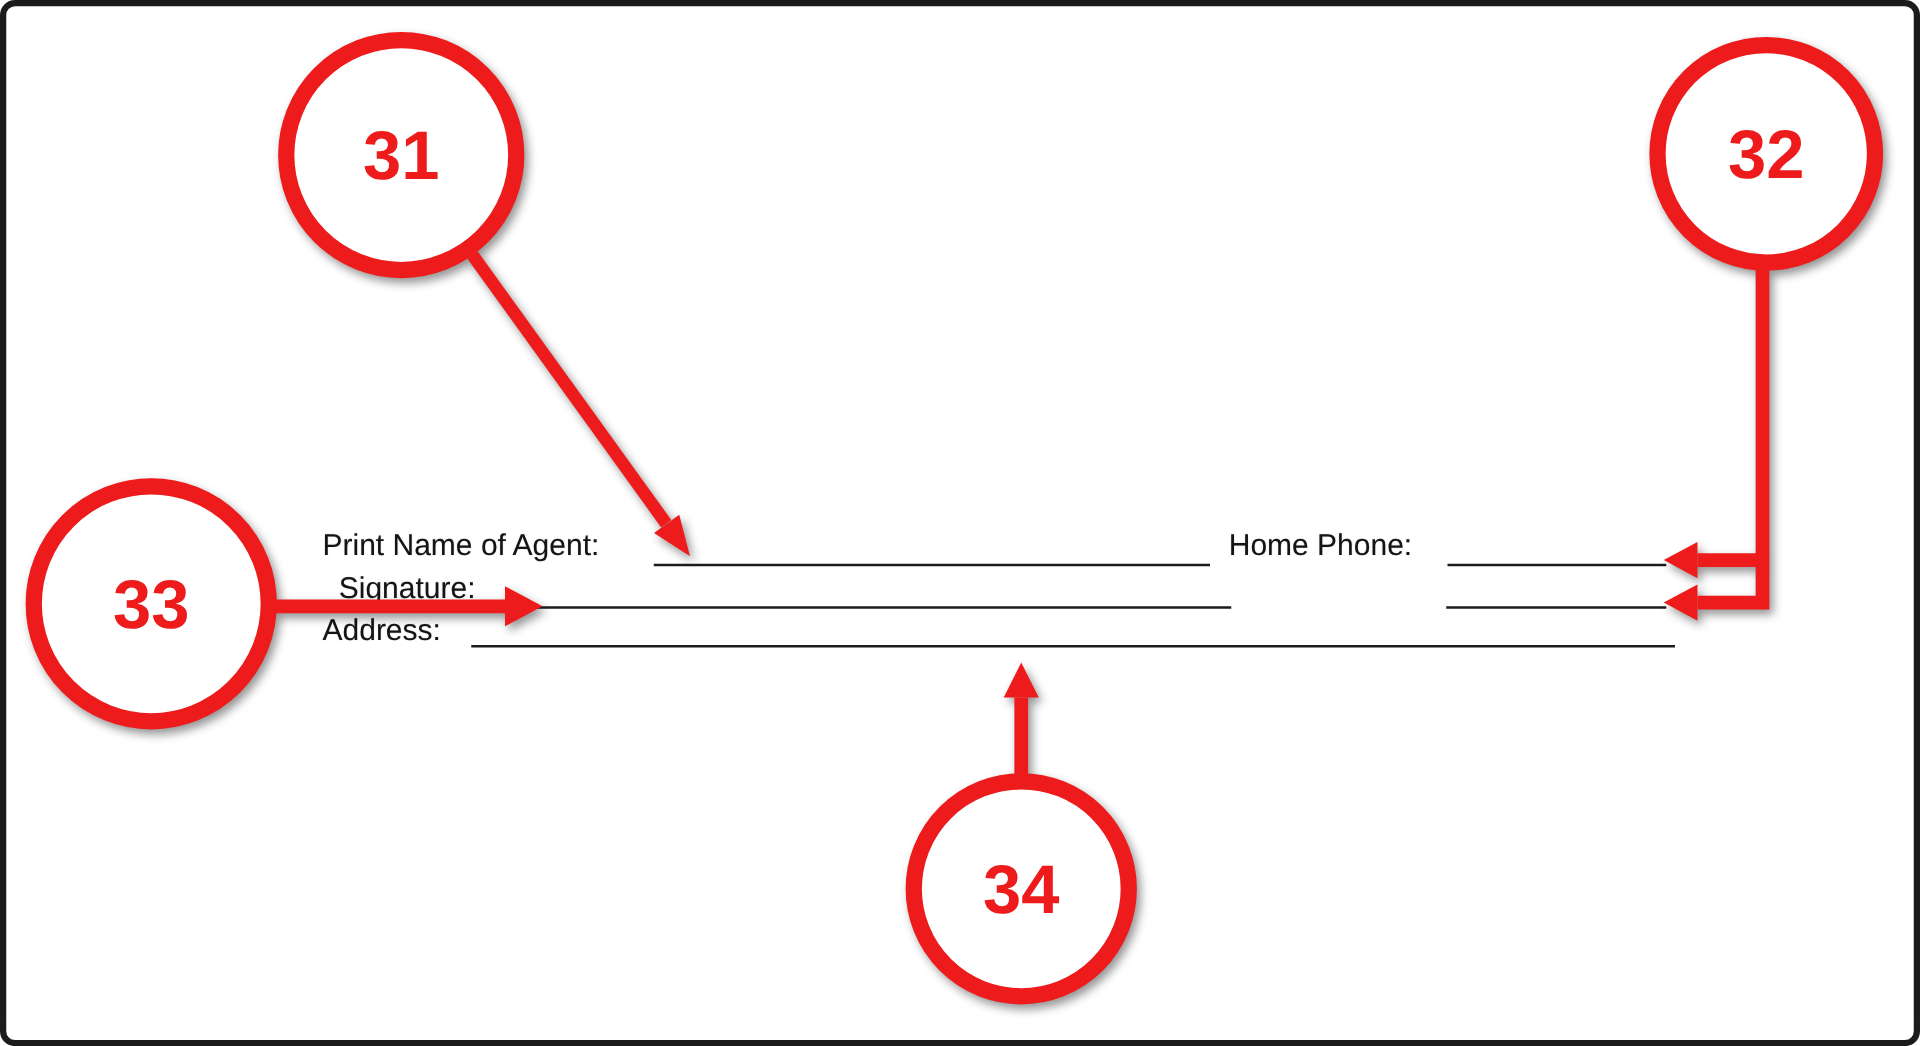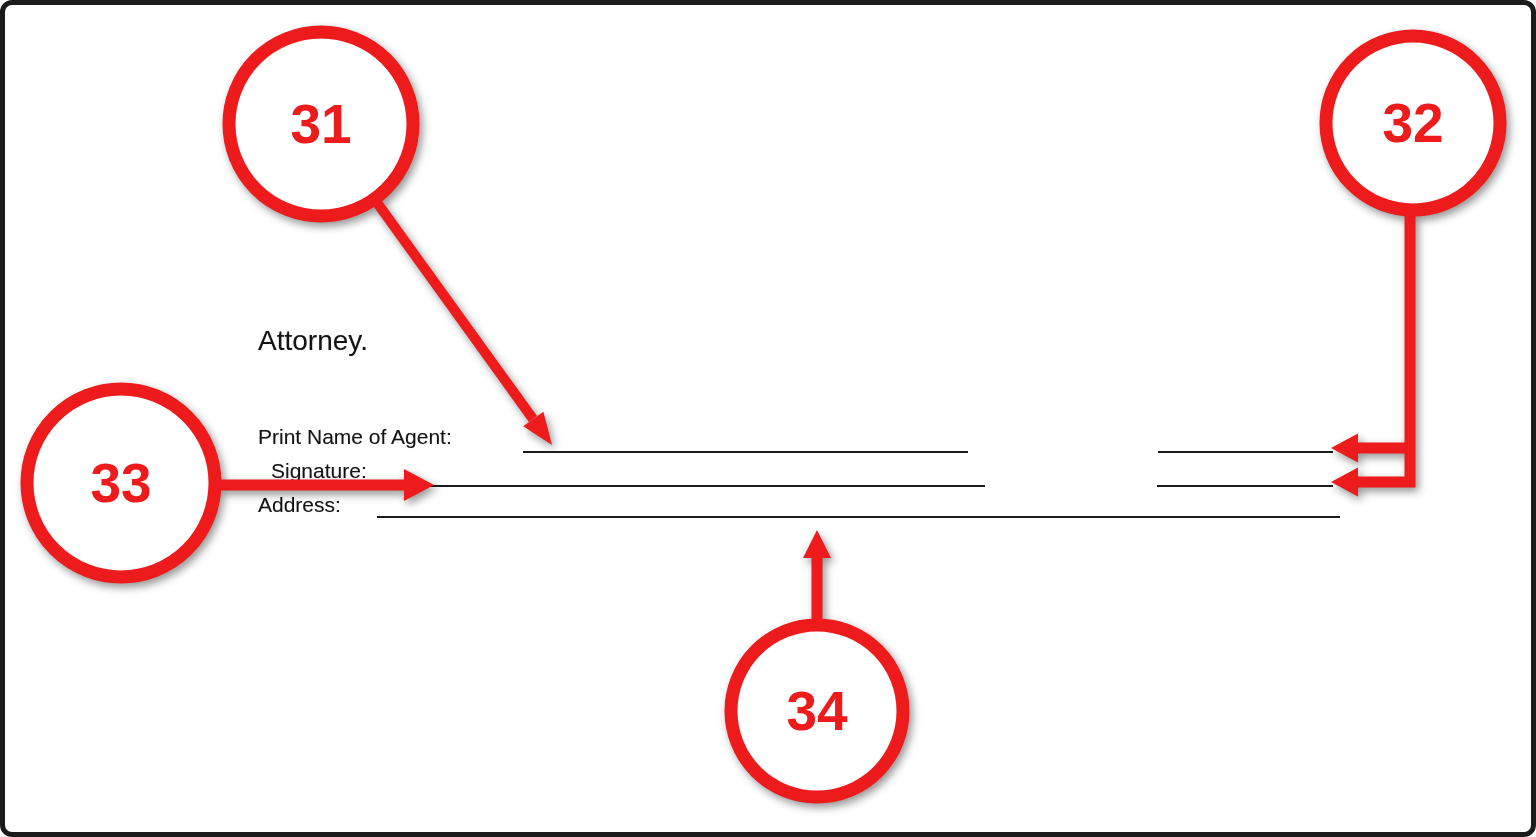--- a/index.html
+++ b/index.html
@@ -7,21 +7,21 @@
   .frame {
     position: relative;
     width: 1526px; height: 827px;
     border: 5px solid #1b1b1b;
     border-radius: 12px;
     background: #ffffff;
     overflow: hidden;
     font-family: "Liberation Sans", sans-serif;
     color: var(--ink);
   }
-  .doc-text { position:absolute; white-space:nowrap; font-size:21px; line-height:34px; color:var(--ink); text-shadow: 0 0 1px rgba(0,0,0,.28); }
+  .doc-text { position:absolute; white-space:nowrap; font-size:24px; line-height:34px; color:var(--ink); text-shadow: 0 0 1px rgba(0,0,0,.28); }
   .title {
     position:absolute; left:253px; top:251px; width:1082px;
     text-align:center; font-size:28px; font-weight:bold; line-height:34px;
     white-space:nowrap; text-shadow: 0 0 1px rgba(0,0,0,.3);
   }
   .para { position:absolute; left:253px; top:321px; font-size:28px; line-height:29px; text-shadow:0 0 1px rgba(0,0,0,.28); }
   .fill-line { position:absolute; height:0; border-top:2px solid #1c1c1c; }
   .overlay {
     position:absolute; left:0; top:0; width:1526px; height:827px;
     pointer-events:none;
@@ -39,24 +39,24 @@
     text-anchor:middle;
   }
 </style>
 </head>
 <body>
 
 <div class="frame">
 
 
   <div class="para">
-    <div>Attorney.</div>
   </div>
 
   <span class="doc-text" style="left:253px; top:415px;">Print Name of Agent:</span>
+  <span class="doc-text" style="left:978px; top:415px;">Home Phone:</span>
   <span class="doc-text" style="left:266px; top:449px;text-decoration:underline;">Signature:</span>
   <span class="doc-text" style="left:253px; top:483px;text-align:center;">Address:</span>
 
   <div class="fill-line" style="left:518px;  top:446px; width:445px;"></div>
   <div class="fill-line" style="left:1153px; top:446px; width:175px;"></div>
   <div class="fill-line" style="left:423px;  top:480px; width:557px;"></div>
   <div class="fill-line" style="left:1152px; top:480px; width:176px;"></div>
   <div class="fill-line" style="left:372px;  top:511px; width:963px;"></div>
 
   <svg class="overlay" viewBox="0 0 1526 827">

